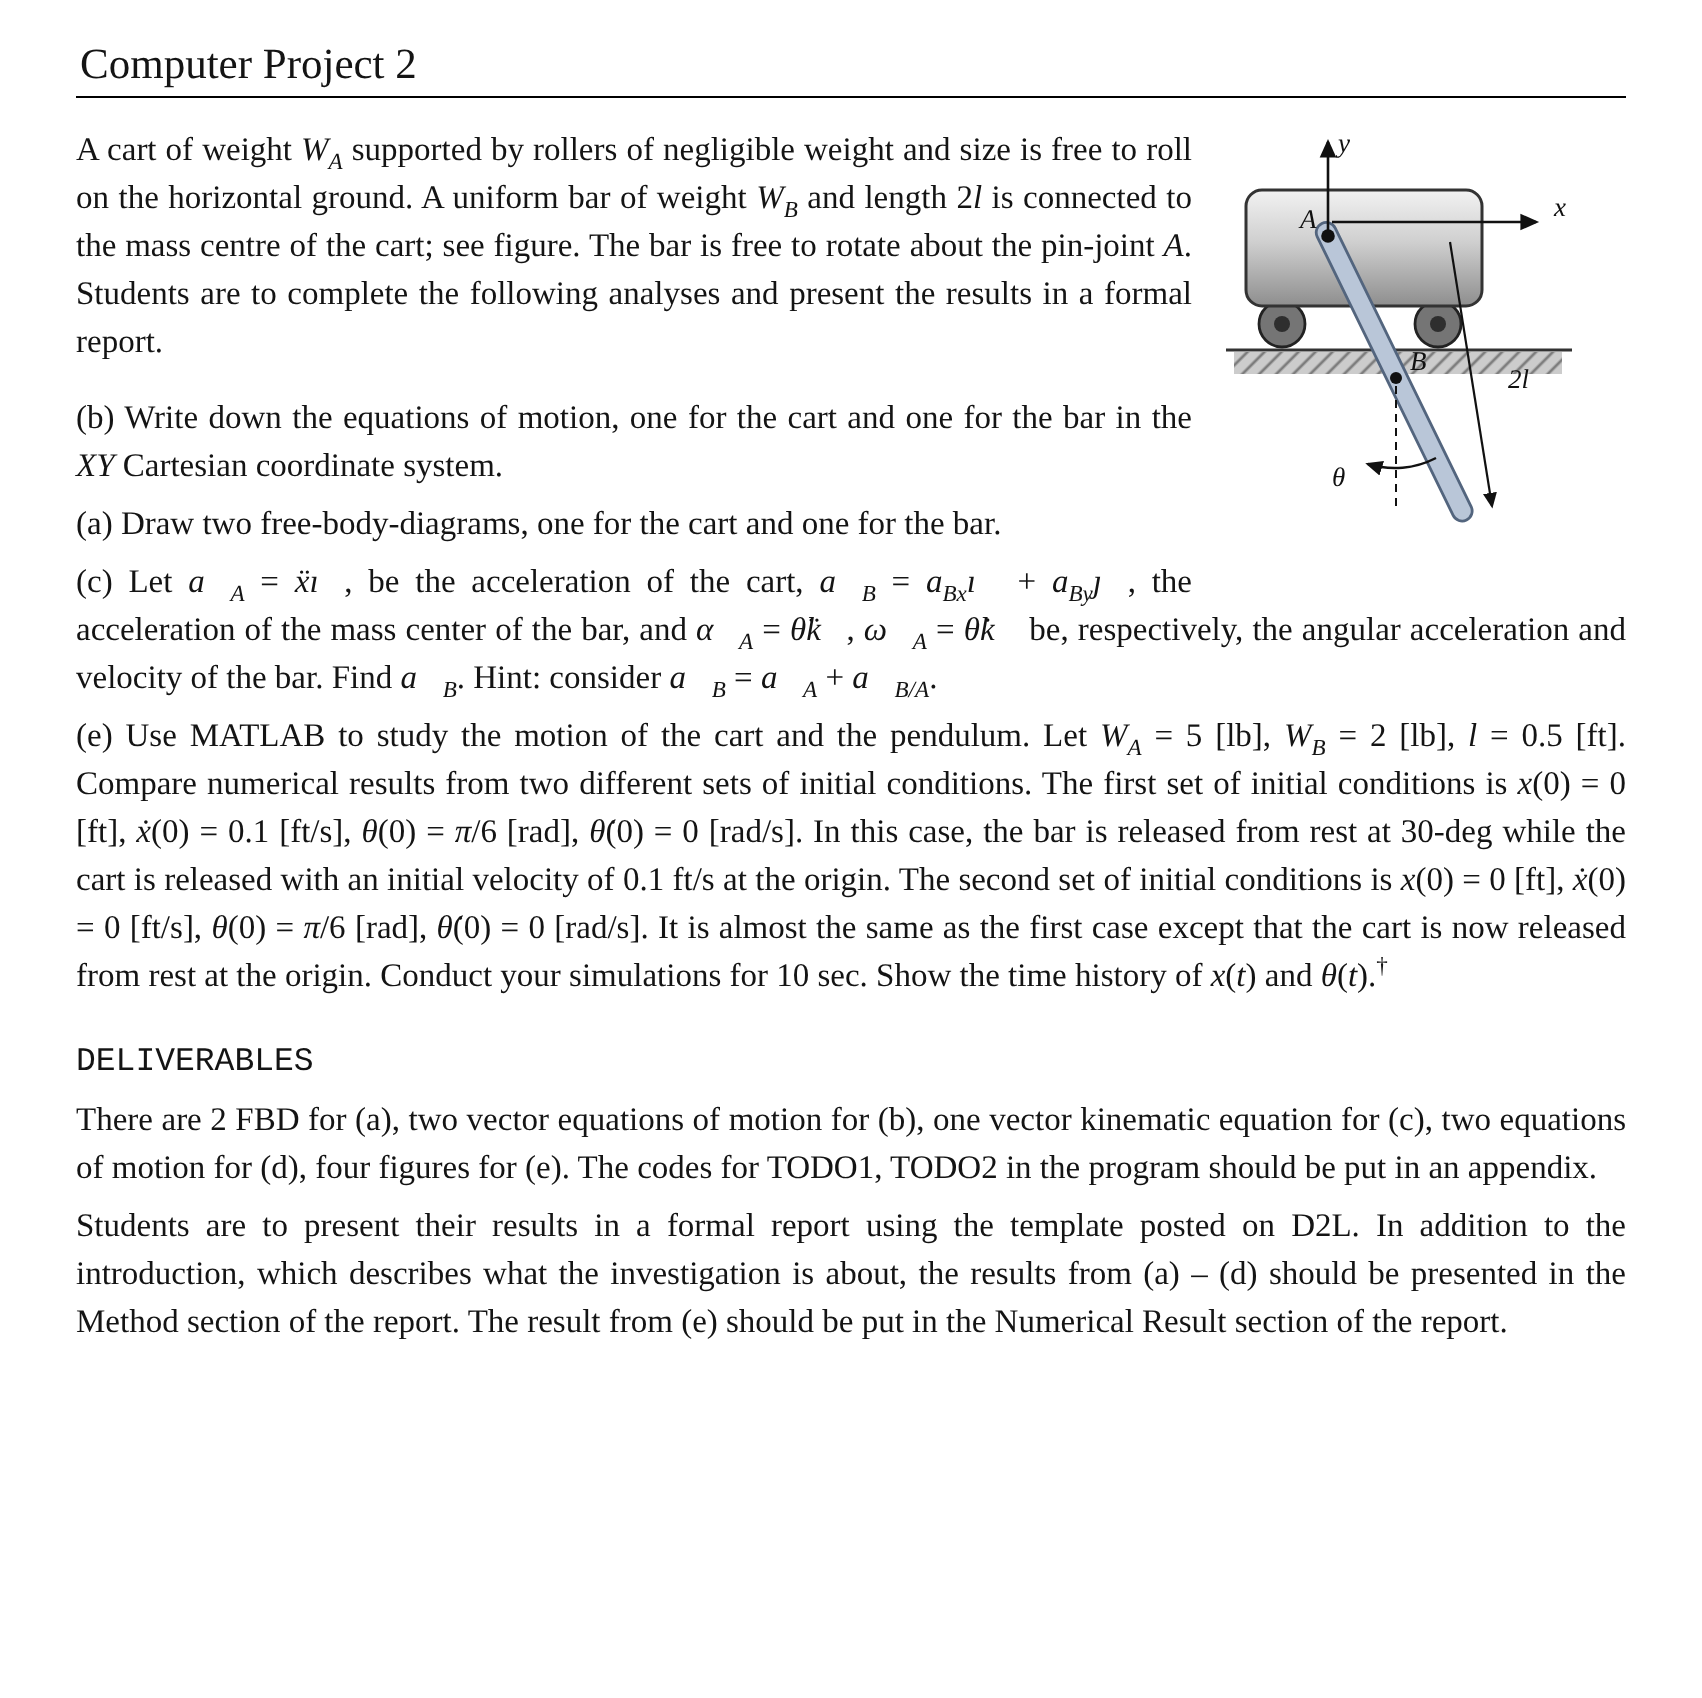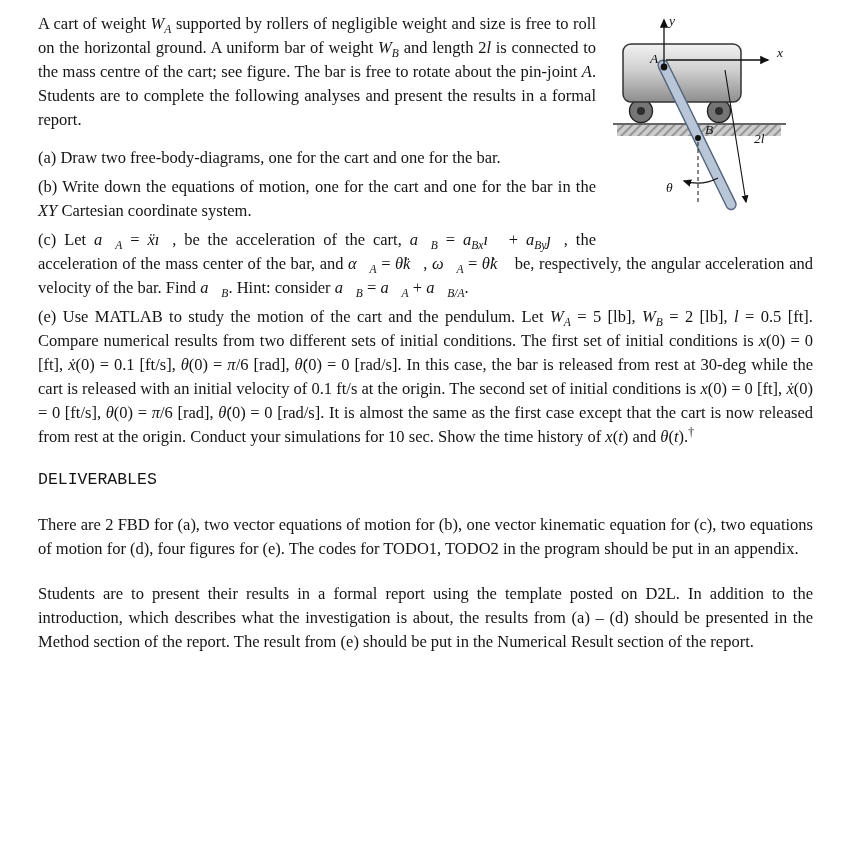--- a/index.html
+++ b/index.html
@@ -12,37 +12,38 @@
   .page { padding: 12px 38px 0 38px; font-size: 16.5px; line-height: 24px; }
   .title {
     font-size: 21.5px; font-weight: normal; margin: 0 0 14px 0;
     padding: 8px 0 4px 2px; border-bottom: 1.6px solid #000;
     font-family: "Liberation Serif", "DejaVu Serif", serif;
   }
   .para { margin: 0; text-align: justify; }
   .intro { margin-bottom: 14px; }
   .task { margin-top: 5px; }
   .heading { margin-top: 19px; font-family: Liberation Mono, monospace; }
-  .spaced { margin-top: 21px; }
+  .spaced { margin-top: 5px; }
   .figure {
     float: right; width: 205px; height: 215px;
     margin: 0 0 6px 12px; position: relative;
   }
   sub, sup { font-size: 0.7em; line-height: 0; }
   i { font-style: italic; }
   svg text {
     font-family: "Liberation Serif", "DejaVu Serif", serif;
     font-style: italic; font-size: 13.5px; fill: #111;
   }
 </style>
 </head>
 <body>
 
 <div class="page">
 
+  <h1 class="title">Computer Project 2</h1>
 
   <div class="figure">
     <svg width="205" height="215" viewBox="0 0 205 215">
       <defs>
         <marker id="ah" viewBox="0 0 10 10" refX="7.5" refY="5" markerWidth="8" markerHeight="8" orient="auto">
           <path d="M0,1 L9,5 L0,9 z" fill="#111"></path>
         </marker>
         <linearGradient id="cartg" x1="0" y1="0" x2="0" y2="1">
           <stop offset="0" stop-color="#f2f2f2"></stop>
           <stop offset="0.45" stop-color="#cfcfcf"></stop>
@@ -94,22 +95,22 @@
       <text x="146" y="131">2l</text>
 
       <line x1="90" y1="130" x2="90" y2="192" stroke="#111" stroke-width="1" stroke-dasharray="4 3"></line>
       <path d="M 110 166 A 45 45 0 0 1 76 169" fill="none" stroke="#111" stroke-width="1.2" marker-end="url(#ah)"></path>
       <text x="58" y="180">θ</text>
     </svg>
   </div>
 
   <p class="para intro">A cart of weight <i>W<sub>A</sub></i> supported by rollers of negligible weight and size is free to roll on the horizontal ground. A uniform bar of weight <i>W<sub>B</sub></i> and length 2<i>l</i> is connected to the mass centre of the cart; see figure. The bar is free to rotate about the pin-joint <i>A</i>. Students are to complete the following analyses and present the results in a formal report.</p>
 
+  <p class="para task">(b) Write down the equations of motion, one for the cart and one for the bar in the <i>XY</i> Cartesian coordinate system.</p>
   <p class="para task">(a) Draw two free-body-diagrams, one for the cart and one for the bar.</p>
-  <p class="para task">(b) Write down the equations of motion, one for the cart and one for the bar in the <i>XY</i> Cartesian coordinate system.</p>
   <p class="para task">(c) Let <i>a⃗<sub>A</sub></i> = <i>ẍı⃗</i>, be the acceleration of the cart, <i>a⃗<sub>B</sub></i> = <i>a<sub>Bx</sub>ı⃗</i> + <i>a<sub>By</sub>ȷ⃗</i>, the acceleration of the mass center of the bar, and <i>α⃗<sub>A</sub></i> = <i>θ̈k⃗</i>, <i>ω⃗<sub>A</sub></i> = <i>θ̇k⃗</i> be, respectively, the angular acceleration and velocity of the bar. Find <i>a⃗<sub>B</sub></i>. Hint: consider <i>a⃗<sub>B</sub></i> = <i>a⃗<sub>A</sub></i> + <i>a⃗<sub>B/A</sub></i>.</p>
   <p class="para task">(e) Use MATLAB to study the motion of the cart and the pendulum. Let <i>W<sub>A</sub></i> = 5 [lb], <i>W<sub>B</sub></i> = 2 [lb], <i>l</i> = 0.5 [ft]. Compare numerical results from two different sets of initial conditions. The first set of initial conditions is <i>x</i>(0) = 0 [ft], <i>ẋ</i>(0) = 0.1 [ft/s], <i>θ</i>(0) = <i>π</i>/6 [rad], <i>θ̇</i>(0) = 0 [rad/s]. In this case, the bar is released from rest at 30-deg while the cart is released with an initial velocity of 0.1 ft/s at the origin. The second set of initial conditions is <i>x</i>(0) = 0 [ft], <i>ẋ</i>(0) = 0 [ft/s], <i>θ</i>(0) = <i>π</i>/6 [rad], <i>θ̇</i>(0) = 0 [rad/s]. It is almost the same as the first case except that the cart is now released from rest at the origin. Conduct your simulations for 10 sec. Show the time history of <i>x</i>(<i>t</i>) and <i>θ</i>(<i>t</i>).<sup>†</sup></p>
 
   <p class="para heading">DELIVERABLES</p>
 
   <p class="para spaced">There are 2 FBD for (a), two vector equations of motion for (b), one vector kinematic equation for (c), two equations of motion for (d), four figures for (e). The codes for TODO1, TODO2 in the program should be put in an appendix.</p>
 
   <p class="para spaced">Students are to present their results in a formal report using the template posted on D2L. In addition to the introduction, which describes what the investigation is about, the results from (a) – (d) should be presented in the Method section of the report. The result from (e) should be put in the Numerical Result section of the report.</p>
 
 </div>

